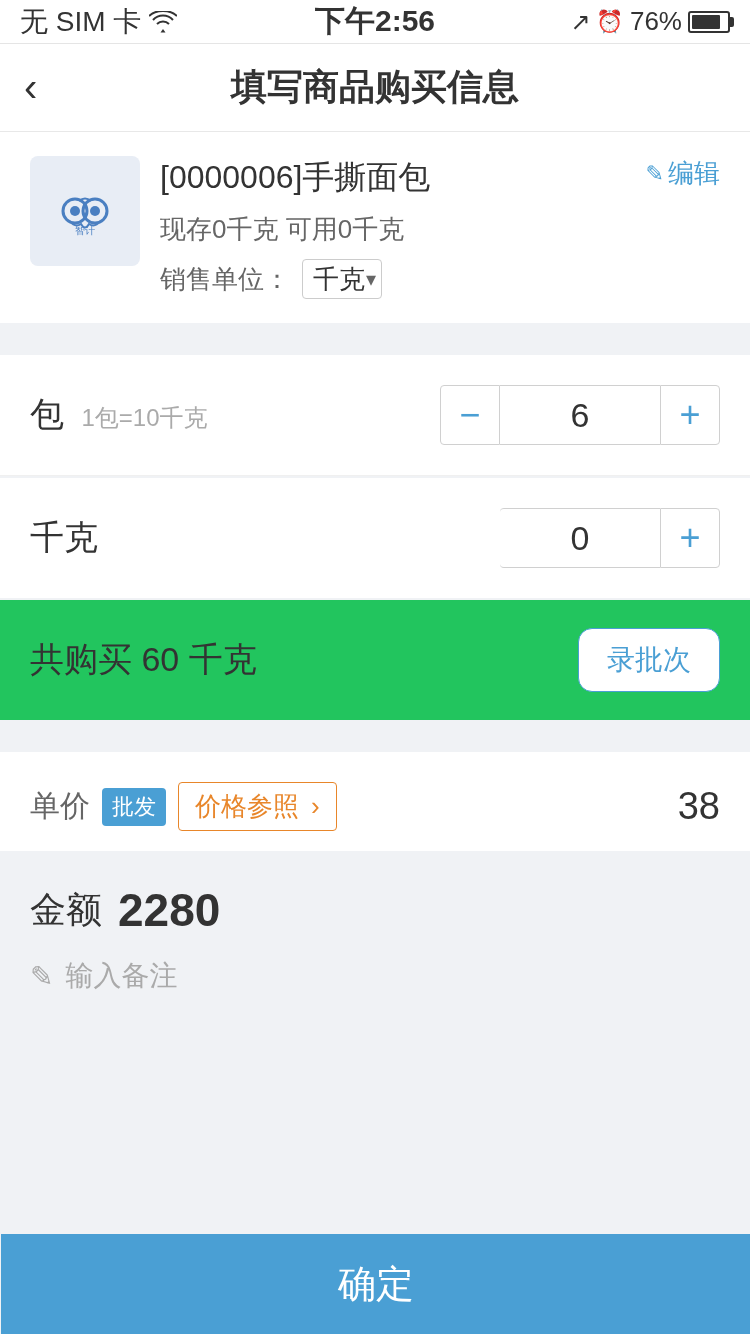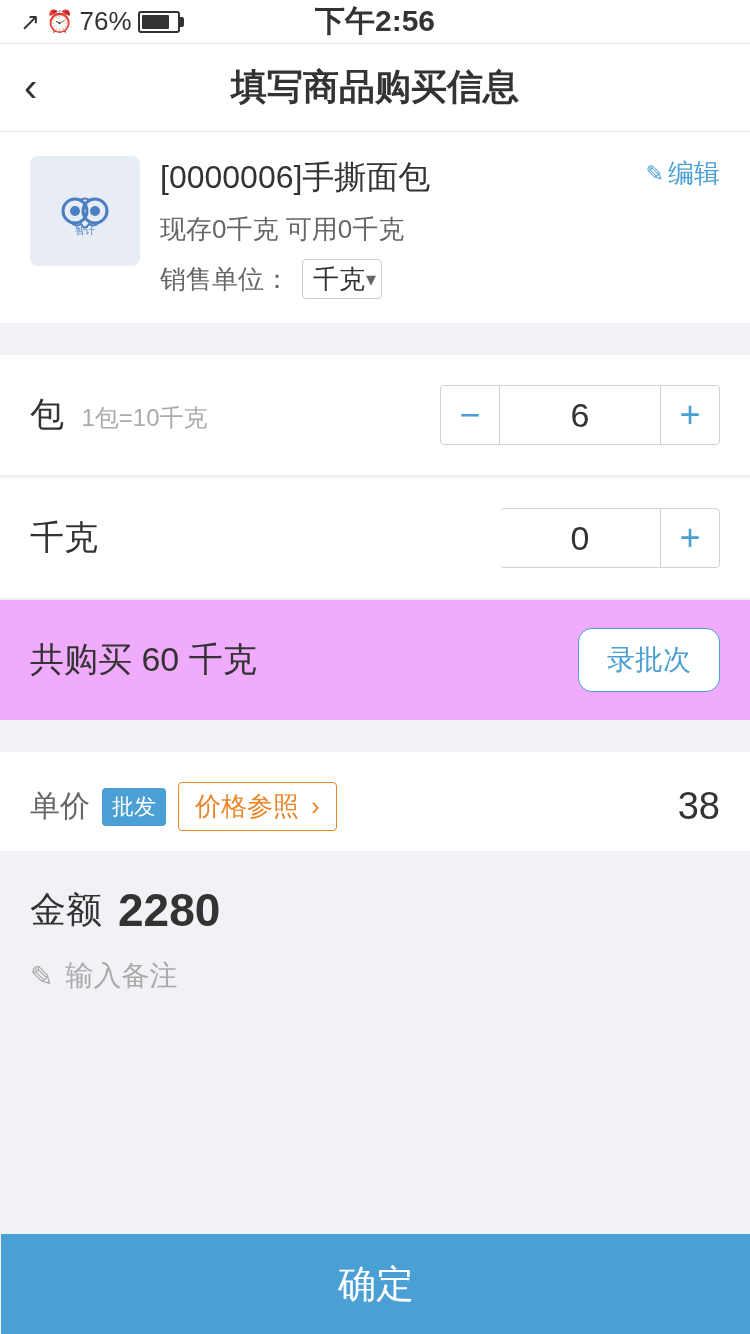--- a/index.html
+++ b/index.html
@@ -234,21 +234,21 @@
     
     .quantity-row-simple {
       background: #fff;
       padding: 30px 30px;
       display: flex;
       align-items: center;
     }
 
     
     .total-row {
-      background: #f0abfc;
+      background: #22c55e;
       padding: 28px 30px;
       display: flex;
       align-items: center;
       justify-content: space-between;
       margin-bottom: 16px;
     }
     .total-text {
       font-size: 34px;
       color: #333;
     }
@@ -366,20 +366,29 @@
 
     .separator {
       height: 16px;
       background: #f0f2f5;
     }
   </style>
 </head>
 <body>
 
 <div class="status-bar">
+  <div class="status-left">
+    <span>无 SIM 卡</span>
+    <svg width="28" height="22" viewBox="0 0 28 22">
+      <path d="M14 18l2.5 3.5h-5L14 18z" fill="#333"></path>
+      <path d="M8 13c1.5-1.5 3.5-2.5 6-2.5s4.5 1 6 2.5" stroke="#333" stroke-width="2" fill="none"></path>
+      <path d="M4 9c2.5-2.8 6-4.5 10-4.5s7.5 1.7 10 4.5" stroke="#333" stroke-width="2" fill="none"></path>
+      <path d="M0 5C3.5 1.5 8.5 0 14 0s10.5 1.5 14 5" stroke="#333" stroke-width="2" fill="none"></path>
+    </svg>
+  </div>
   <div class="status-center">下午2:56</div>
   <div class="status-right">
     <span style="font-size:24px;">↗</span>
     <span style="font-size:22px;">⏰</span>
     <span style="font-size:26px;">76%</span>
     <span class="battery-icon">
       <span class="battery-fill"></span>
     </span>
   </div>
 </div>

